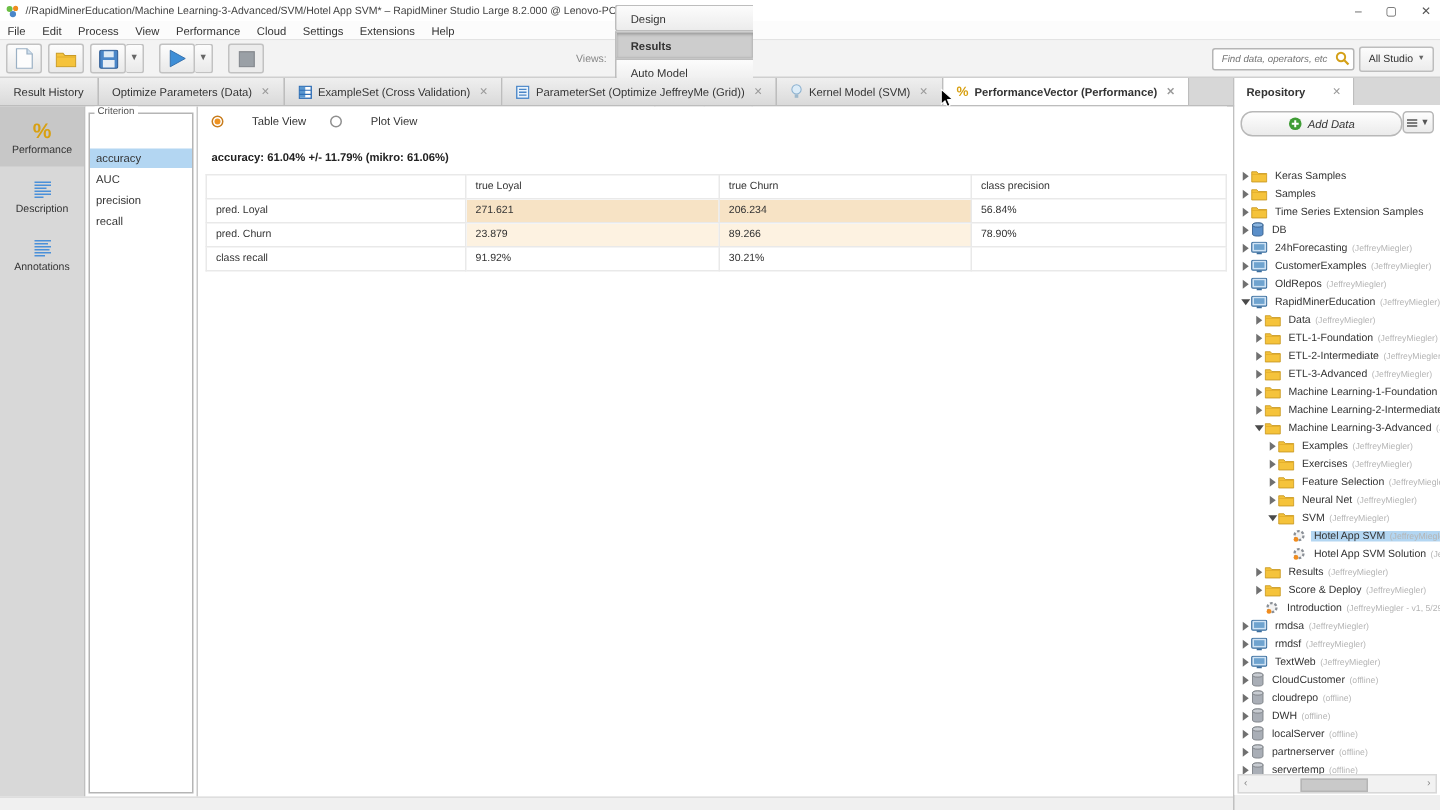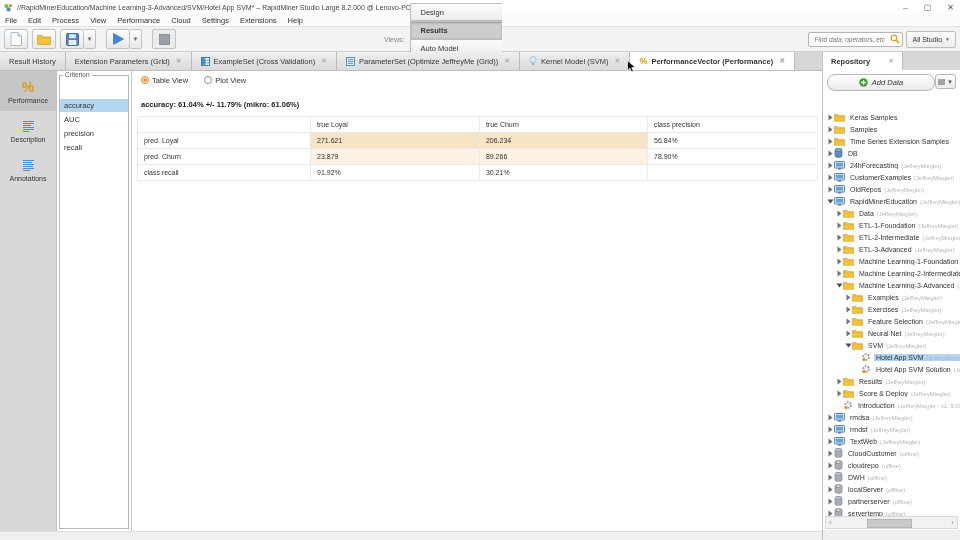--- a/index.html
+++ b/index.html
@@ -32,21 +32,21 @@
   .sidebar-item{padding:9px 0 7px;text-align:center;font-size:7px;color:#333;}
   .sidebar-item.active{background:#c7c7c7;}
   .sidebar-item .iconbox{display:flex;justify-content:center;margin-bottom:3px;}
   .criterion-panel{position:absolute;top:71px;left:57px;width:74px;bottom:8px;background:#fff;border-right:1px solid #c9c9c9;}
   .criterion-box{position:absolute;top:4px;left:2px;right:2px;bottom:3px;border:1px solid #b5b5b5;}
   .criterion-title{position:absolute;top:-5px;left:3px;background:#fff;font-size:6.5px;color:#555;padding:0 2px;}
   .criterion-item{height:13px;line-height:13px;padding-left:4px;font-size:7.5px;margin-top:1px;}
   .criterion-item.selected{background:#b3d6f2;margin-top:23px;}
   .content{position:absolute;top:71px;left:132px;width:686px;bottom:8px;background:#fff;overflow:hidden;}
   .viewmode-row{display:flex;gap:16px;align-items:center;padding:5px 0 0 9px;font-size:7.5px;}
-  .vm{display:inline-flex;align-items:flex-start;gap:3px;}
+  .vm{display:inline-flex;align-items:flex-end;gap:19px;}
   .radio{width:8px;height:8px;border-radius:50%;border:1px solid #8f8f8f;background:#fff;display:inline-block;position:relative;box-sizing:border-box;}
   .radio.on{border-color:#c87d1e;}
   .radio.on::after{content:"";position:absolute;left:1px;top:1px;right:1px;bottom:1px;border-radius:50%;background:#ef9321;}
   .summary{margin:15px 0 0 9px;font-size:7.5px;font-weight:bold;color:#222;}
   table.matrix{border-collapse:collapse;margin:7px 0 0 5px;font-size:7px;color:#333;table-layout:fixed;}
   table.matrix th,table.matrix td{height:15px;padding:0 4px 0 6px;border:1px solid #e9e9e9;font-weight:normal;text-align:left;white-space:nowrap;overflow:hidden;}
   td.b1{background:#f7e3c5;border-color:#eddcc0;}
   td.b2{background:#fdf2e1;border-color:#f0e4d2;}
   .repo{position:absolute;top:52px;left:822px;right:0;bottom:0;background:#efefef;border-left:1px solid #c0c0c0;}
   .repo-tabrow{height:18px;background:#d7d7d7;border-bottom:1px solid #bdbdbd;display:flex;}
@@ -175,21 +175,21 @@
         <span style="font-size:5px;color:#666;">▼</span>
       </span>
     </span>
   </div>
 
   <div class="tabbar">
       <span class="tab">
         <span>Result History</span>
       </span>
       <span class="tab">
-        <span>Extension Parameters (Grid)</span>
+        <span>Optimize Parameters (Data)</span>
         <span class="x">✕</span>
       </span>
       <span class="tab">
         <span class="ic">
           <svg width="9" height="9" viewBox="0 0 9 9">
             <rect x="0.5" y="0.5" width="8" height="8" fill="#fff" stroke="#2f6eb5" stroke-width="0.9"></rect>
             <rect x="0.9" y="0.9" width="3.6" height="7.2" fill="#5a97d0"></rect>
             <path d="M0.5 3.2 h8 M0.5 5.9 h8" stroke="#2f6eb5" stroke-width="0.7"></path>
           </svg>
         </span>

